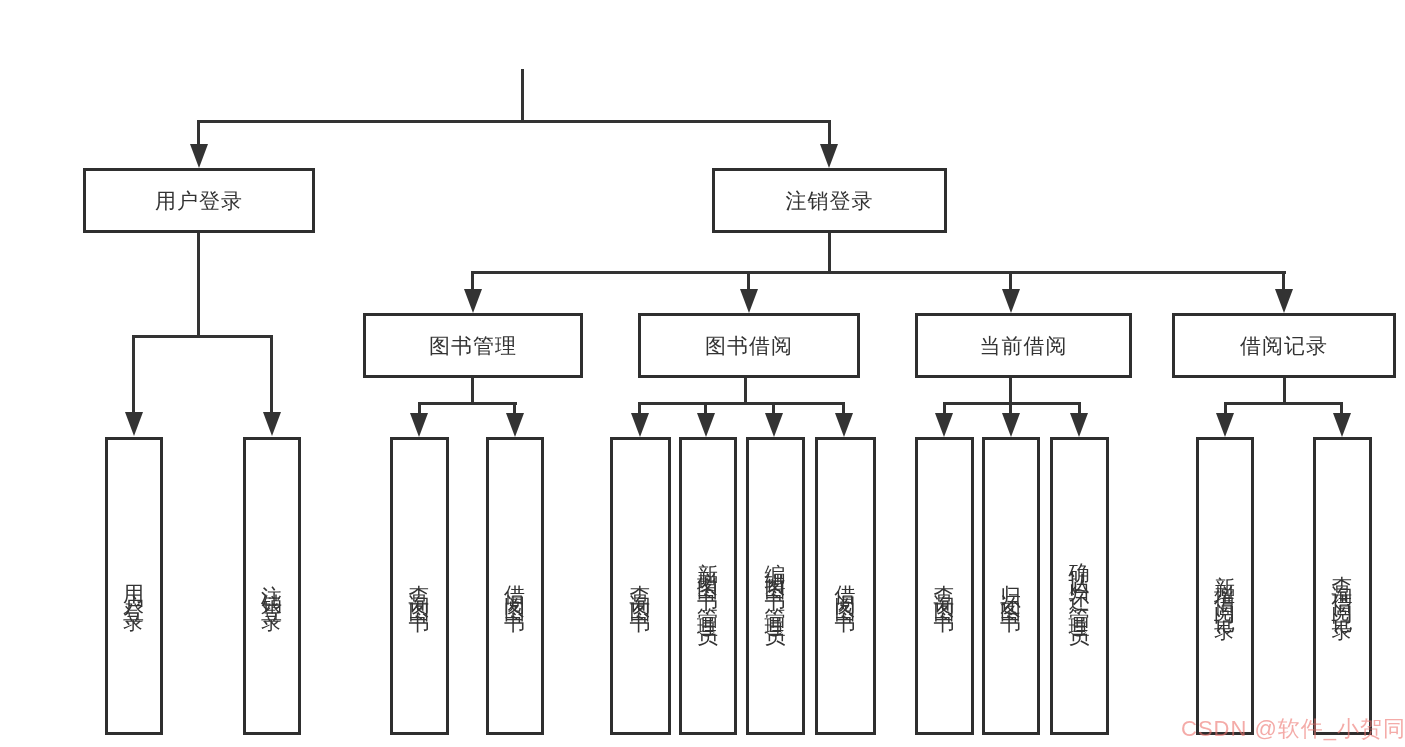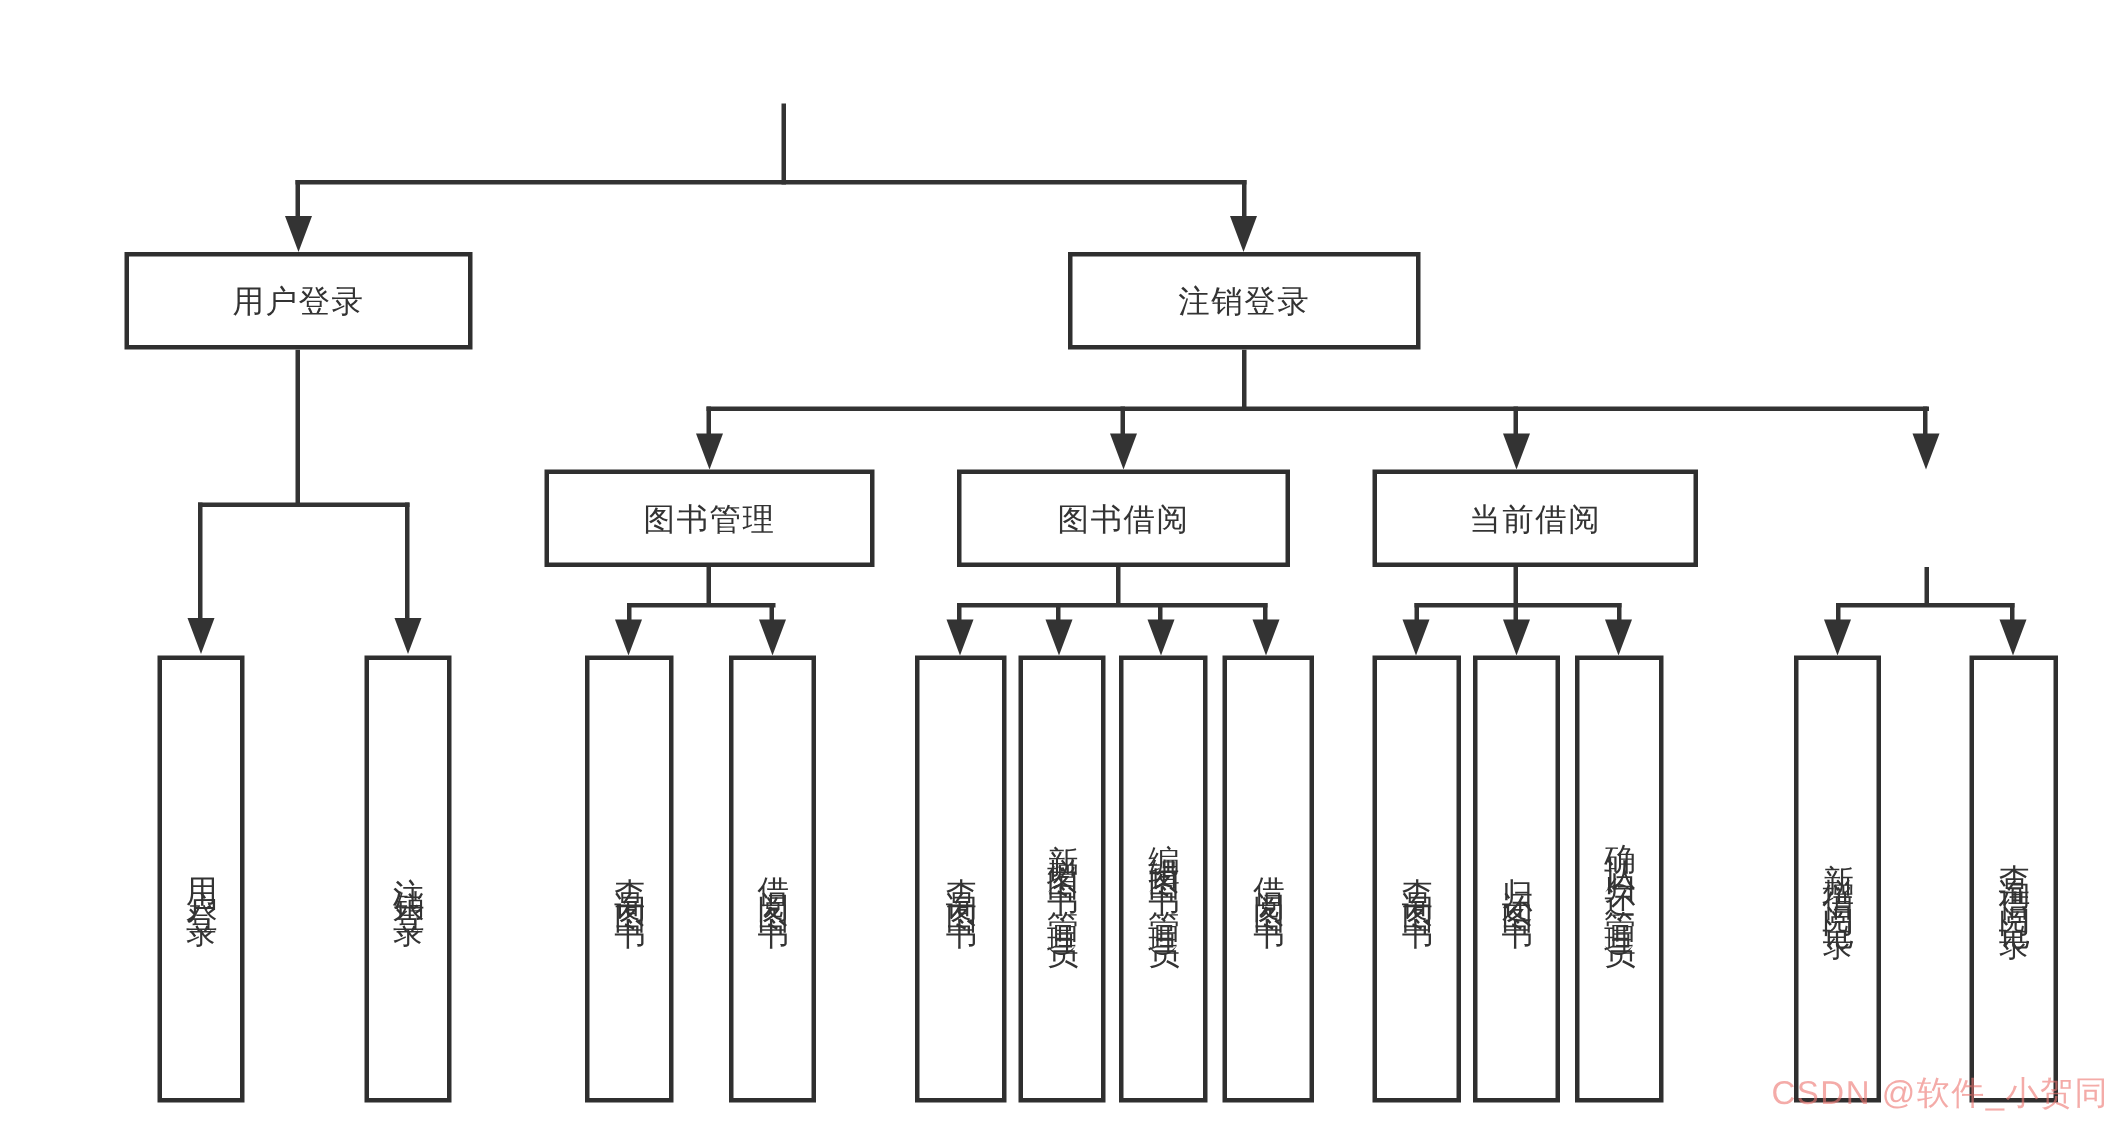--- a/index.html
+++ b/index.html
@@ -131,20 +131,23 @@
 
   <div class="box" style="left:363px;top:313px;width:220px;height:65px;">
     <span class="hlabel">图书管理</span>
   </div>
   <div class="box" style="left:638px;top:313px;width:222px;height:65px;">
     <span class="hlabel">图书借阅</span>
   </div>
   <div class="box" style="left:903px;top:313px;width:217px;height:65px;margin-left:12px;">
     <span class="hlabel">当前借阅</span>
   </div>
+  <div class="box" style="left:1172px;top:313px;width:224px;height:65px;">
+    <span class="hlabel">借阅记录</span>
+  </div>
 
   <div class="box" style="left:105px;top:437px;width:58px;height:298px;">
     <span class="vlabel">用户登录</span>
   </div>
   <div class="box" style="left:243px;top:437px;width:58px;height:298px;">
     <span class="vlabel">注销登录</span>
   </div>
 
   <div class="box" style="left:390px;top:437px;width:59px;height:298px;">
     <span class="vlabel">查询图书</span>

